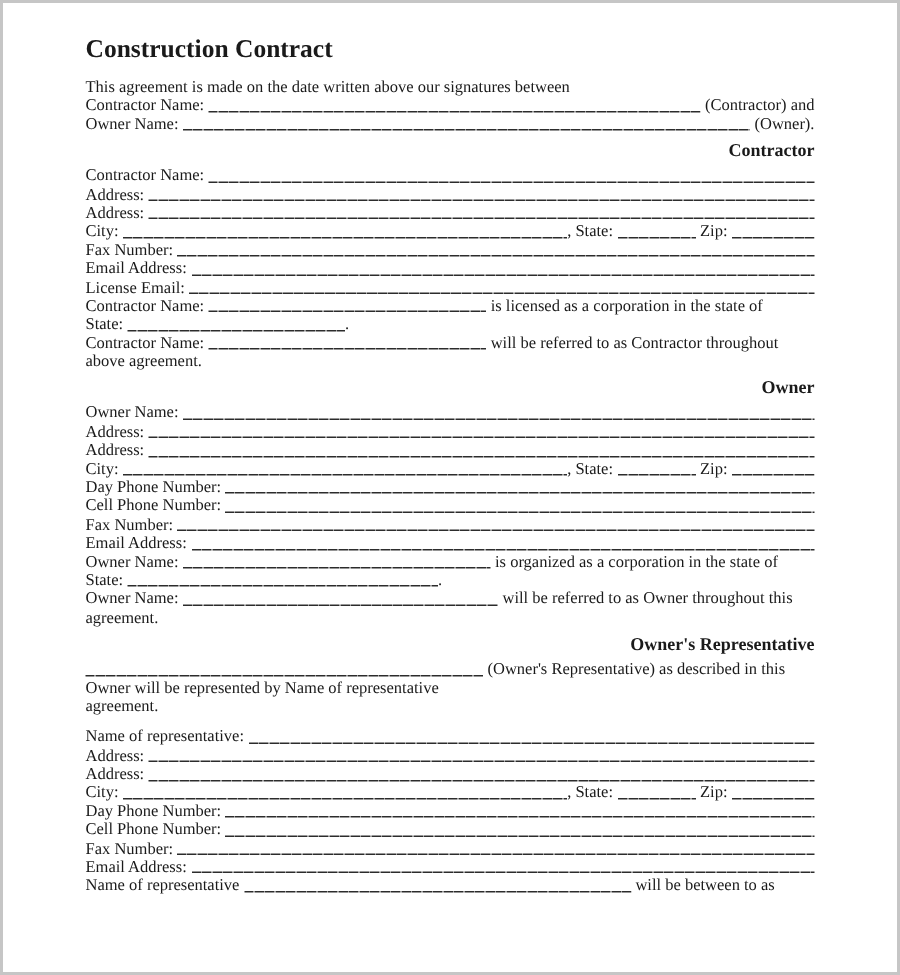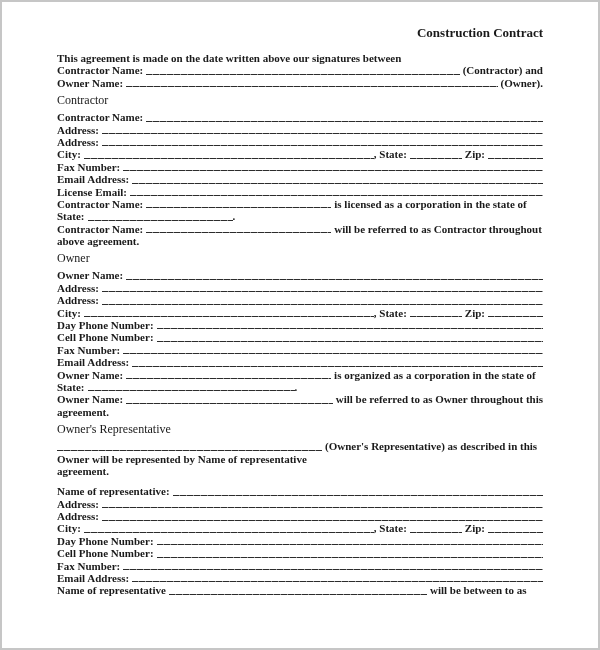--- a/index.html
+++ b/index.html
@@ -12,36 +12,36 @@
     background: #ffffff;
     padding: 24px 55px 0 55px;
     overflow: hidden;
     font-family: "Liberation Serif", "DejaVu Serif", serif;
     font-size: 11px;
     line-height: 12.4px;
     color: #1a1a1a;
   }
 
   .title {
+    text-align: left;
+    font-weight: bold;
+    font-size: 17px;
+    line-height: 14px;
+    margin: 0 0 12px 0;
+  }
+
+  .heading {
     text-align: right;
     font-weight: bold;
-    font-size: 13px;
-    line-height: 14px;
-    margin: 0 0 12px 0;
-  }
-
-  .heading {
-    text-align: left;
-    font-weight: normal;
     font-size: 12px;
     line-height: 13px;
     margin: 5px 0 4px 0;
   }
 
-  .para { margin: 0; font-weight: bold; }
+  .para { margin: 0; }
   [data-name="block-representative-fields"] { margin-top: 8px; }
 
   .line {
     display: flex;
     align-items: flex-end;
     height: 12.4px;
   }
 
   .txt { white-space: pre; }
   .txt:not(:first-child) { margin-left: 3px; }

